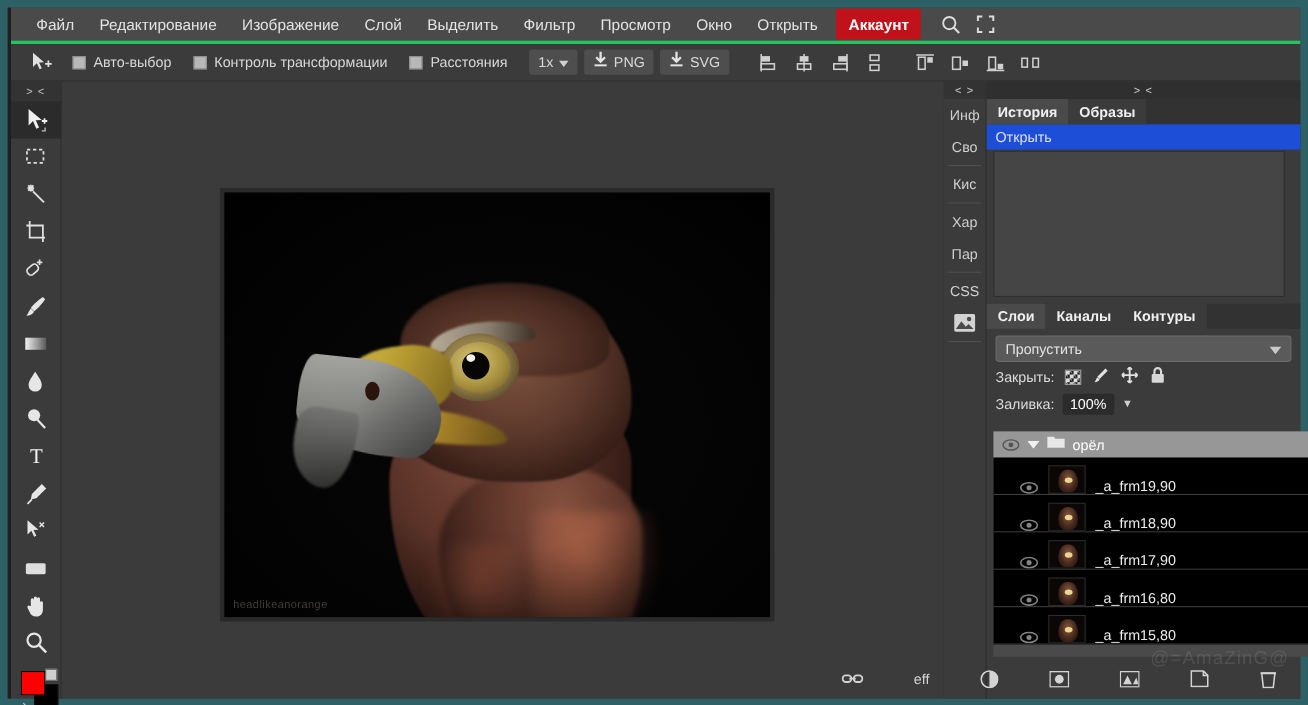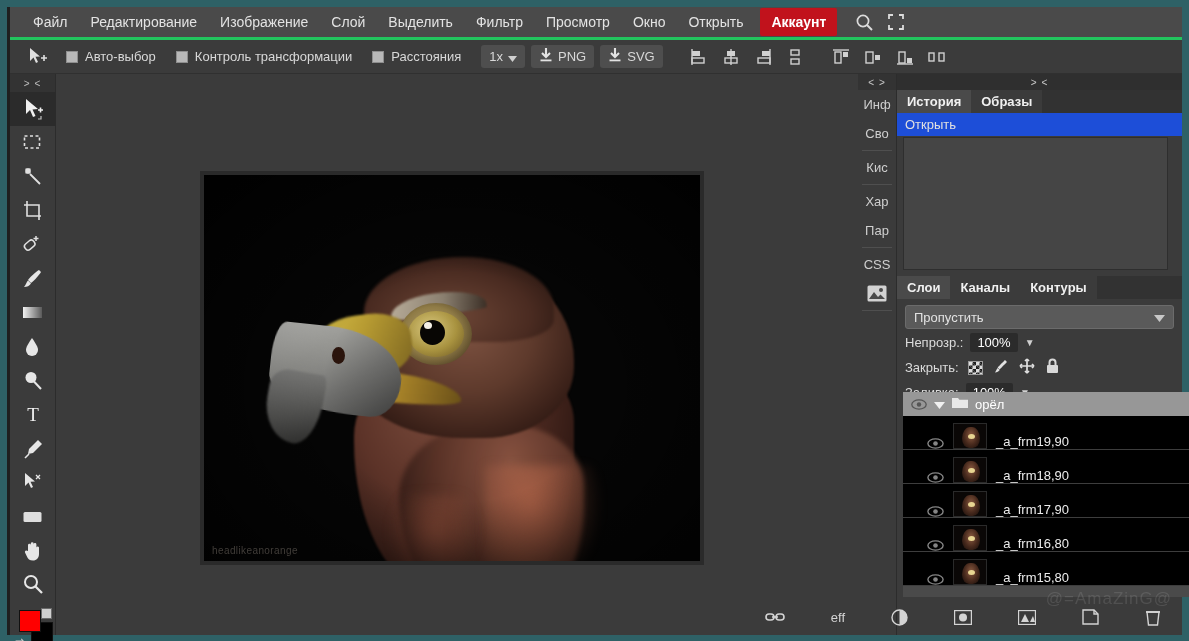--- a/index.html
+++ b/index.html
@@ -673,25 +673,20 @@
 
       <div class="blend-select">
         <span>Пропустить</span>
         <span>
           <svg width="11" height="7" viewBox="0 0 11 7">
               <path d="M0 0 L11 0 L5.5 7 Z" fill="#c8c8c8"></path>
             </svg>
         </span>
       </div>
 
-      <div class="prop-row">
-        <span>Непрозр.:</span>
-        <span class="num-field">100%</span>
-        <span class="caret">▼</span>
-      </div>
 
       <div class="prop-row">
         <span>Закрыть:</span>
         <span class="lock-icons">
           <span class="checker"></span>
           <span>
             <svg width="16" height="16" viewBox="0 0 16 16">
               <path d="M12 2 C11 3 6 8 4.6 9.6 l2 2 C8 10 13 5 14 4 Z" fill="#e2e2e2"></path>
               <path d="M4.6 10 C3.6 11 3.2 13 2 14.5 c2 0 3.7 -0.8 4.7 -2.4 Z" fill="#e2e2e2"></path>
             </svg>

